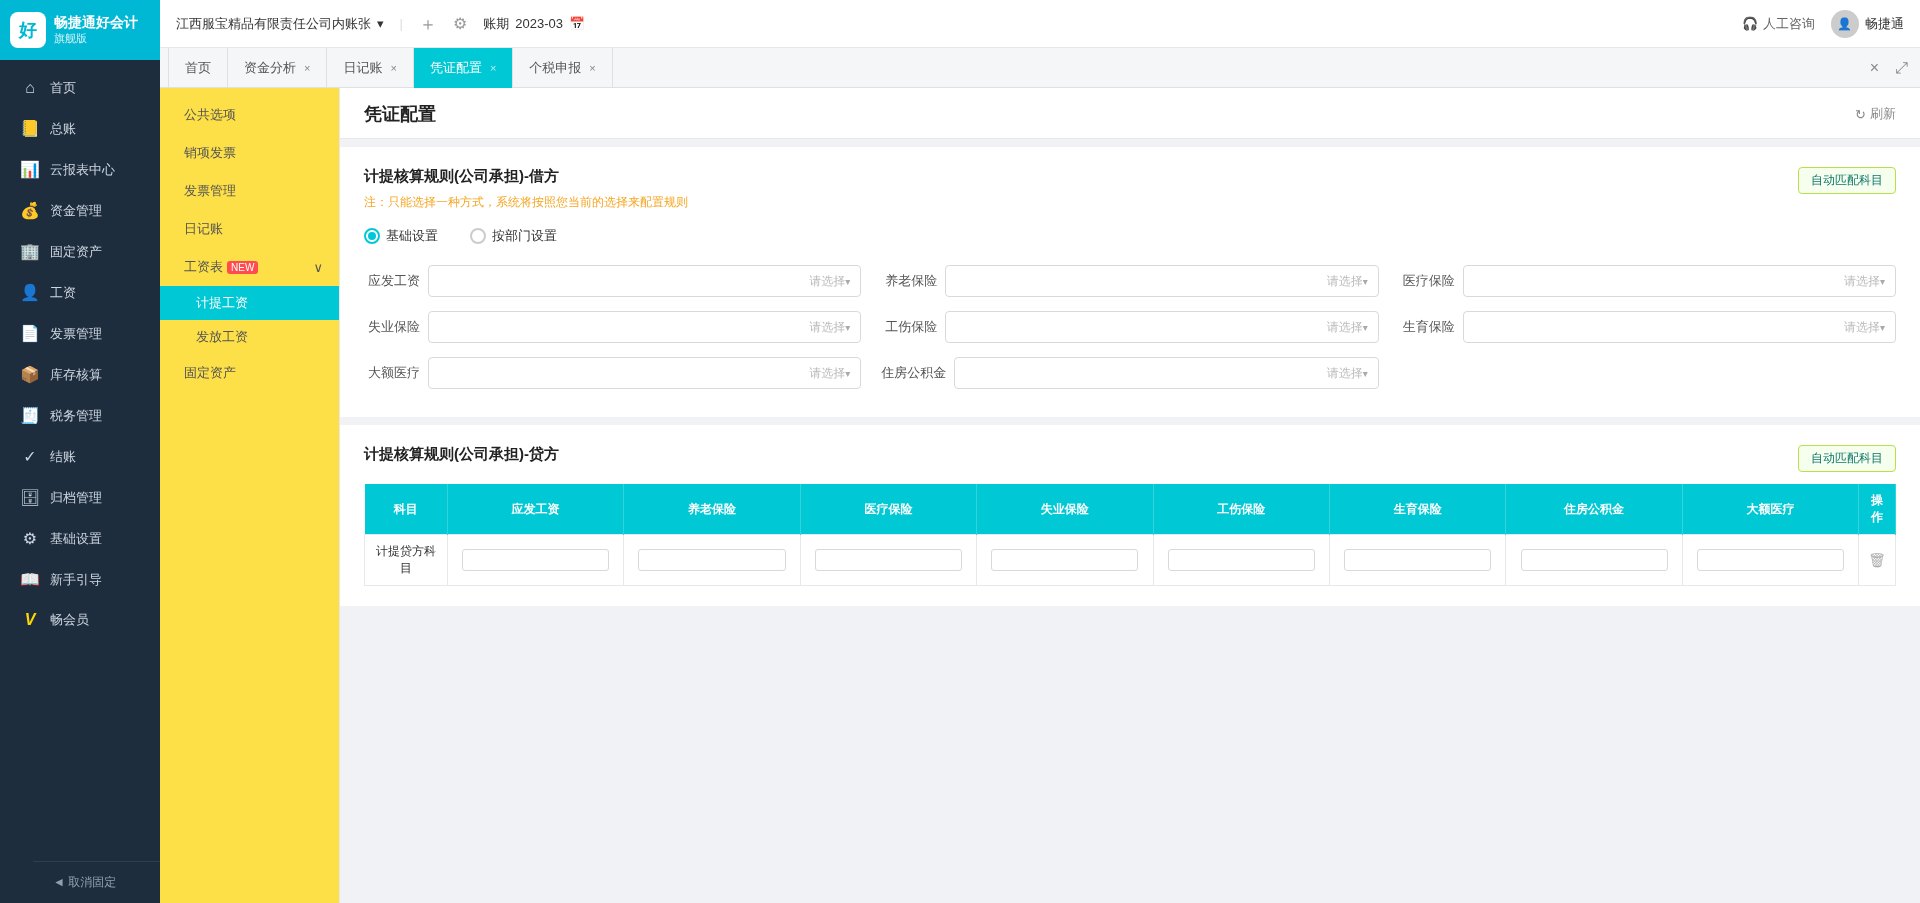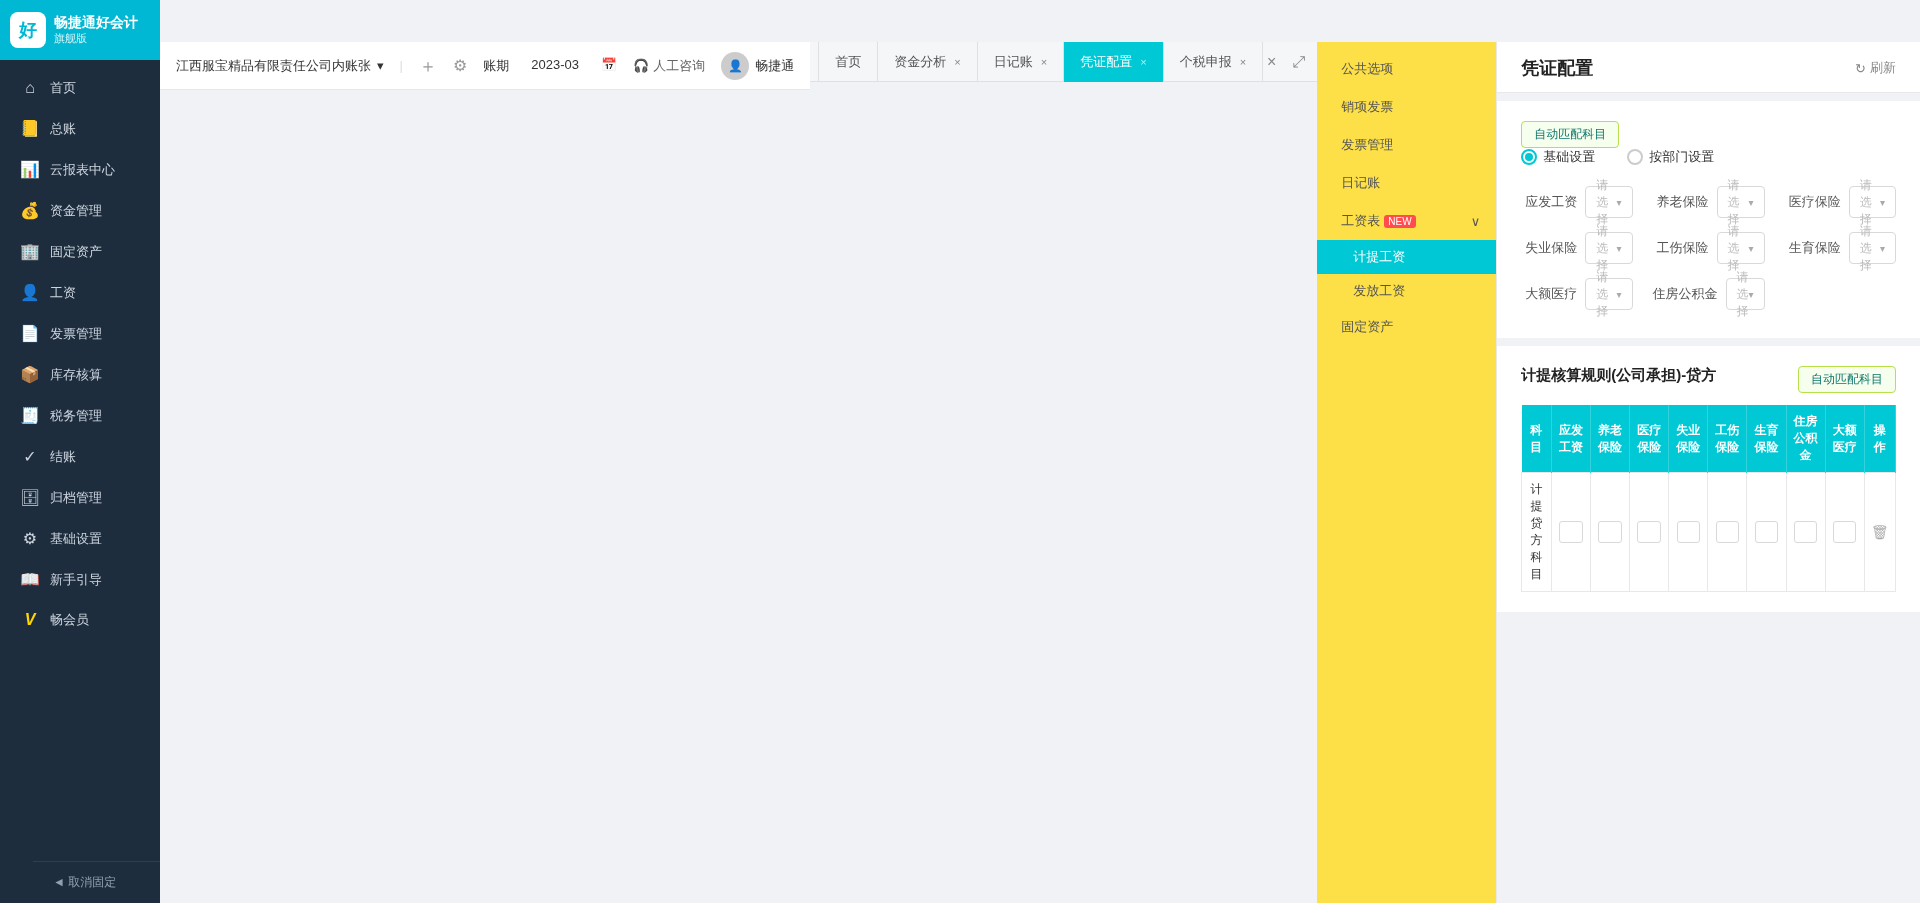--- a/index.html
+++ b/index.html
@@ -45,44 +45,43 @@
       font-size: 12px;
       cursor: pointer;
       border-top: 1px solid rgba(255,255,255,0.08);
       display: flex; align-items: center; gap: 6px; margin-left: 33px;
     }
 
     
     .main {
       flex: 1;
       display: flex;
-      flex-direction: row;
+      flex-direction: column;
       overflow: hidden;
-      margin-top: 42px;
     }
 
     
     .topbar {
       background: #fff;
       border-bottom: 1px solid #e8e8e8;
       padding: 0 16px;
       height: 48px;
       display: flex;
       align-items: center;
       gap: 16px;
       flex-shrink: 0;
     }
     .topbar-company {
       display: flex; align-items: center; gap: 6px;
       font-size: 13px; color: #333; cursor: pointer;
     }
     .topbar-divider { color: #ddd; }
     .topbar-add { color: #999; cursor: pointer; font-size: 18px; }
     .topbar-gear { color: #999; cursor: pointer; font-size: 16px; }
-    .topbar-period { display: flex; align-items: flex-start; gap: 22px; font-size: 13px; color: #333; }
+    .topbar-period { display: flex; align-items: center; gap: 6px; font-size: 13px; color: #333; }
     .topbar-period-icon { color: #00b8d4; cursor: pointer; }
     .topbar-right { margin-left: auto; display: flex; align-items: center; gap: 16px; }
     .topbar-service { display: flex; align-items: center; gap: 4px; color: #666; cursor: pointer; font-size: 13px; }
     .topbar-user { display: flex; align-items: center; gap: 6px; color: #333; cursor: pointer; font-size: 13px; }
     .topbar-avatar { width: 28px; height: 28px; border-radius: 50%; background: #ccc; display: flex; align-items: center; justify-content: center; color: #fff; font-size: 12px; }
 
     
     .tabbar {
       background: #f5f6f8;
       border-bottom: 1px solid #e0e0e0;
@@ -205,21 +204,21 @@
       display: flex; align-items: center; gap: 8px;
     }
     .form-label { font-size: 13px; color: #555; white-space: nowrap; min-width: 56px; text-align: right; }
     .form-select {
       flex: 1;
       border: 1px solid #d9d9d9;
       border-radius: 4px;
       padding: 5px 10px;
       font-size: 12px;
       color: #aaa;
-      display: flex; align-items: center; justify-content: center;
+      display: flex; align-items: center; justify-content: flex-end;
       cursor: pointer; background: #fff;
       height: 32px;
     }
     .form-select-arrow { color: #aaa; font-size: 10px; }
 
     .auto-match-btn {
       float: right;
       border: 1px solid #b8e04a;
       color: #0f766e;
       background: #f6ffed;
@@ -423,20 +422,24 @@
       <div class="page-header">
         <span class="page-title">凭证配置</span>
         <div class="refresh-btn">
           <span>↻</span>
           <span>刷新</span>
         </div>
       </div>
 
       <div class="card">
         <div style="display:flex; justify-content:space-between; align-items:flex-start;">
+          <div>
+            <div class="section-title">计提核算规则(公司承担)-借方</div>
+            <div class="section-note">注：只能选择一种方式，系统将按照您当前的选择来配置规则</div>
+          </div>
           <button class="auto-match-btn">自动匹配科目</button>
         </div>
 
         <div class="radio-group">
           <label class="radio-label">
             <div class="radio-circle checked"></div>
             <span>基础设置</span>
           </label>
           <label class="radio-label">
             <div class="radio-circle"></div>

